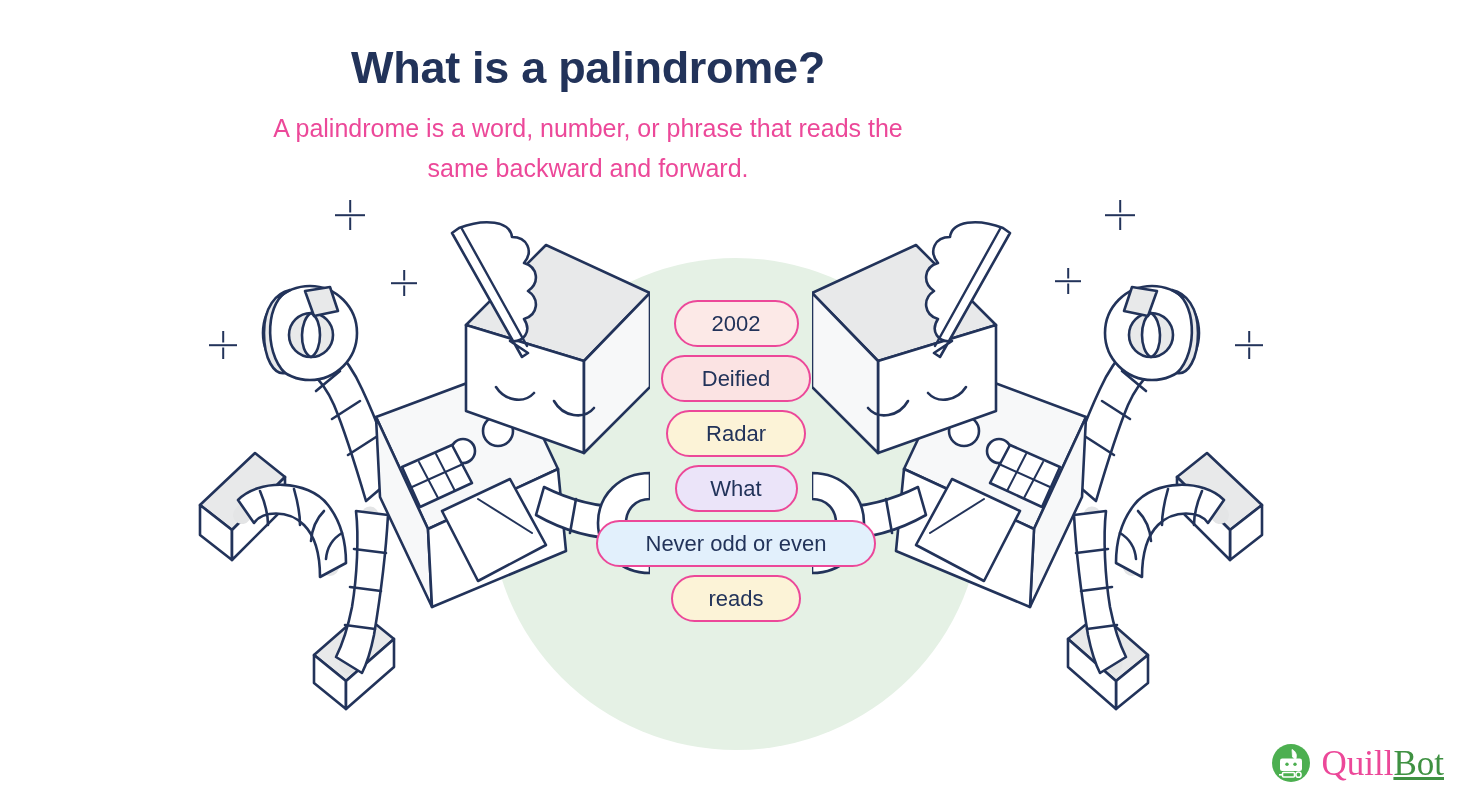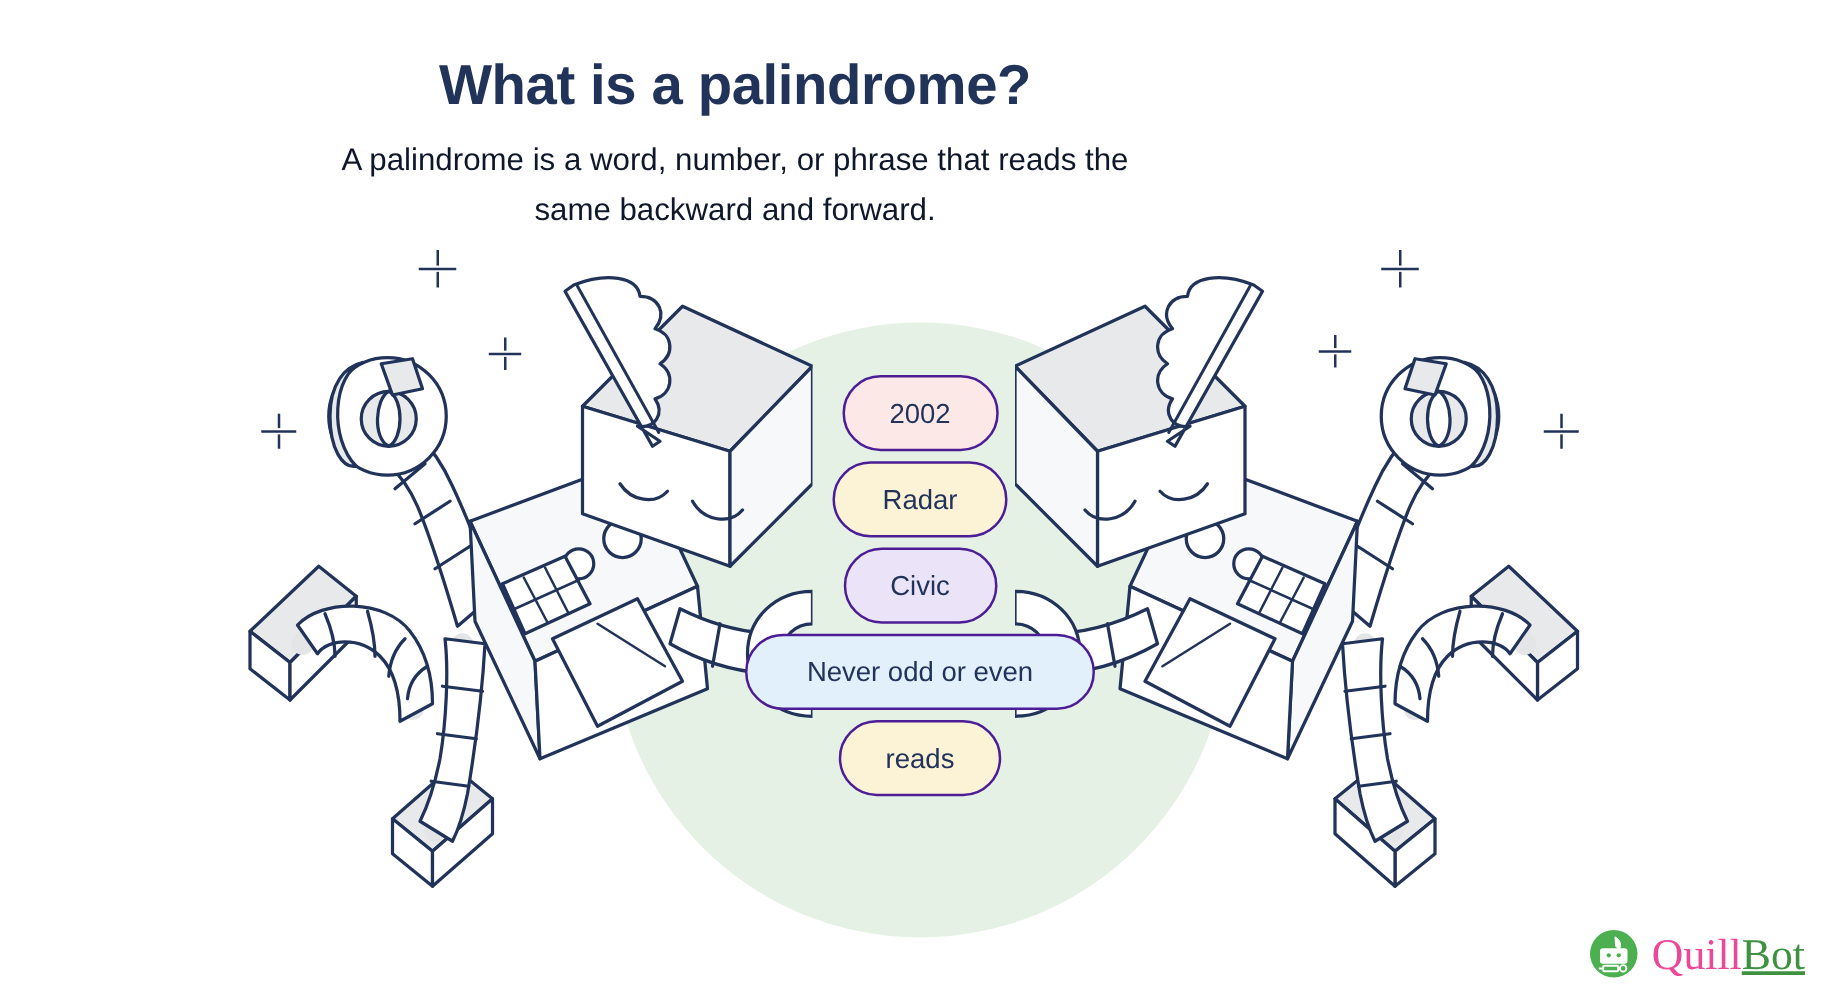--- a/index.html
+++ b/index.html
@@ -33,21 +33,21 @@
     font-weight: bold;
     color: #22335a;
     letter-spacing: -0.3px;
   }
   #page-subtitle {
     margin: 0 auto;
     padding-top: 14px;
     width: 660px;
     font-size: 25px;
     line-height: 1.6;
-    color: #0f172a;
+    color: #ec4899;
     font-weight: 400;
   }
 
   
   #green-blob {
     position: absolute;
     left: 490px;
     top: 258px;
     width: 492px;
     height: 492px;
@@ -62,30 +62,30 @@
     left: 0;
     top: 300px;
     width: 1472px;
     z-index: 30;
     display: flex;
     flex-direction: column;
     align-items: center;
     gap: 8px;
   }
   .pill {
-    border: 2px solid #4c1d95;
+    border: 2px solid #ec4899;
     border-radius: 999px;
     color: #22335a;
     font-size: 22px;
     line-height: 1;
     display: flex;
     align-items: center;
     justify-content: center;
     box-sizing: border-box;
-    height: 61px;
+    height: 47px;
     white-space: nowrap;
   }
 
   
   .plus {
     position: absolute;
     z-index: 20;
   }
   .plus::before, .plus::after {
     content: "";
@@ -343,22 +343,23 @@
                    C 352 116, 344 128, 330 126 L 348 138
                    L 342 142 L 272 18 Z" fill="#ffffff"></path>
           <path d="M282 14 L347 131" stroke-width="2.4" fill="none"></path>
         </g>
       </g>
     </svg>
   </div>
 
   <div id="pill-stack">
       <div class="pill" style="background: rgb(252, 233, 231); width: 125px;">2002</div>
+      <div class="pill" style="background: rgb(251, 227, 227); width: 150px;">Deified</div>
       <div class="pill" style="background: rgb(252, 243, 215); width: 140px;">Radar</div>
-      <div class="pill" style="background: rgb(235, 228, 249); width: 123px;">Civic</div>
+      <div class="pill" style="background: rgb(235, 228, 249); width: 123px;">What</div>
       <div class="pill" style="background: rgb(226, 240, 252); width: 280px; text-align: right;">Never odd or even</div>
       <div class="pill" style="background: rgb(252, 243, 215); width: 130px;">reads</div>
     </div>
 
   <div id="logo">
     <svg width="42" height="42" viewBox="0 0 42 42">
       <circle cx="21" cy="21" r="19" fill="#4caf50"></circle>
       <g fill="#ffffff" stroke="#ffffff">
         <path d="M22 7.5 C 26 9.5, 27.5 13.5, 25.5 17.5 L 22.5 15 Z" stroke-width="0.8"></path>
         <rect x="10" y="16.5" width="22" height="12.5" rx="2.2" fill="#ffffff" stroke="none"></rect>

